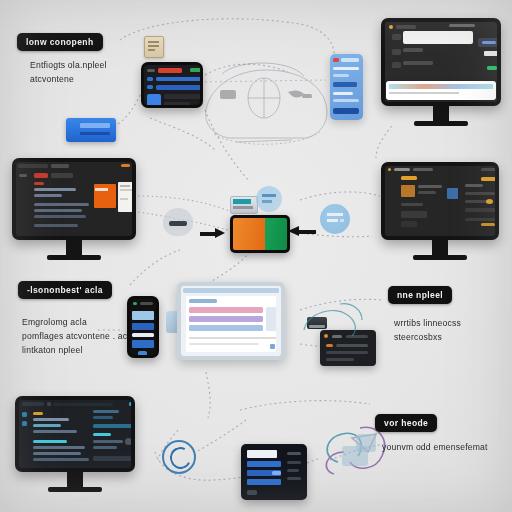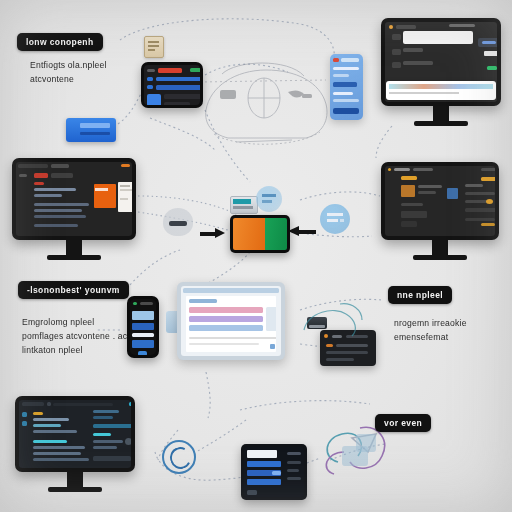--- a/index.html
+++ b/index.html
@@ -277,23 +277,23 @@
         <div class="bar" style="left:16px;top:45px;width:26px;height:7px;background:#3a3a3a;border-radius:1px"></div>
         <div class="bar" style="left:16px;top:55px;width:16px;height:6px;background:#333"></div>
         <div class="bar" style="left:80px;top:52px;width:30px;height:3px;background:#3a3a3a"></div>
         <div class="bar" style="left:96px;top:57px;width:14px;height:3px;background:#c98f26"></div>
       </div>
     </div>
     <div class="stand neck" style="top:78px;"></div>
     <div class="stand base" style="top:93px;"></div>
   </div>
 
-  <div class="badge" style="left:18px;top:281px;">-lsononbest' younvm</div>
+  <div class="badge" style="left:18px;top:281px;">-lsononbest' acla</div>
   <div class="para" style="left:22px;top:315px;">
-    <div>Emgrolomg npleel</div>
+    <div>Emgrolomg acla</div>
     <div>pomflages atcvontene . acla</div>
     <div>lintkaton npleel</div>
   </div>
 
   <div class="phone" style="left:127px;top:296px;width:32px;height:62px;">
     <div class="screen">
       <div class="bar" style="left:3px;top:3px;width:4px;height:3px;background:#2fa85a"></div>
       <div class="bar" style="left:10px;top:3px;width:13px;height:3px;background:#4a4a4a"></div>
       <div class="bar" style="left:2px;top:12px;width:22px;height:9px;background:#9dc6e8;border-radius:1px"></div>
       <div class="bar" style="left:2px;top:24px;width:22px;height:7px;background:#2a63bd;border-radius:1px"></div>
@@ -340,22 +340,22 @@
 
   <svg class="sketch" style="left:300px;top:300px;width:70px;height:48px;opacity:.7">
     <g fill="none" stroke="#3b8fa0" stroke-width="1.2">
       <path d="M4 30 C 8 12, 34 6, 46 14 C 56 20, 58 30, 52 36"></path>
       <path d="M40 4 C 52 2, 62 10, 62 20"></path>
     </g>
   </svg>
 
   <div class="badge" style="left:388px;top:286px;">nne npleel</div>
   <div class="para" style="left:394px;top:316px;">
-    <div>nrogemn irreaokie</div>
-    <div>emensefemat</div>
+    <div>wrrtibs linneocss</div>
+    <div>steercosbxs</div>
   </div>
 
   <div class="monitor" style="left:15px;top:396px;width:120px;height:76px;">
     <div class="bezel">
       <div class="screen" style="background:#1e2227;">
         <div class="bar" style="left:3px;top:2px;width:22px;height:4px;background:#2e343b"></div>
         <div class="bar" style="left:28px;top:2px;width:4px;height:4px;background:#3b434c"></div>
         <div class="bar" style="left:34px;top:3px;width:60px;height:3px;background:#272c32"></div>
         <div class="bar" style="left:110px;top:2px;width:7px;height:4px;background:#2aa8c8"></div>
         <div class="bar" style="left:3px;top:12px;width:5px;height:5px;background:#2e7fa8"></div>
@@ -411,18 +411,19 @@
       <path d="M18 56 C 4 52, 10 34, 28 34" stroke="#8a5fa8"></path>
       <path d="M44 10 C 62 6, 74 22, 66 38 C 60 52, 40 54, 34 44" stroke="#8a5fa8"></path>
       <path d="M36 20 L 60 16 L 52 34 Z" stroke="#9aa4b5"></path>
     </g>
     <g fill="rgba(150,185,210,.55)">
       <rect x="26" y="28" width="26" height="20" rx="3"></rect>
       <rect x="40" y="16" width="20" height="18" rx="3"></rect>
     </g>
   </svg>
 
-  <div class="badge" style="left:375px;top:414px;">vor even</div>
+  <div class="badge" style="left:375px;top:414px;">vor heode</div>
   <div class="para" style="left:382px;top:440px;">
+    <div>younvm odd emensefemat</div>
   </div>
 
   <div class="vignette"></div>
 </div>
 
 </body></html>

